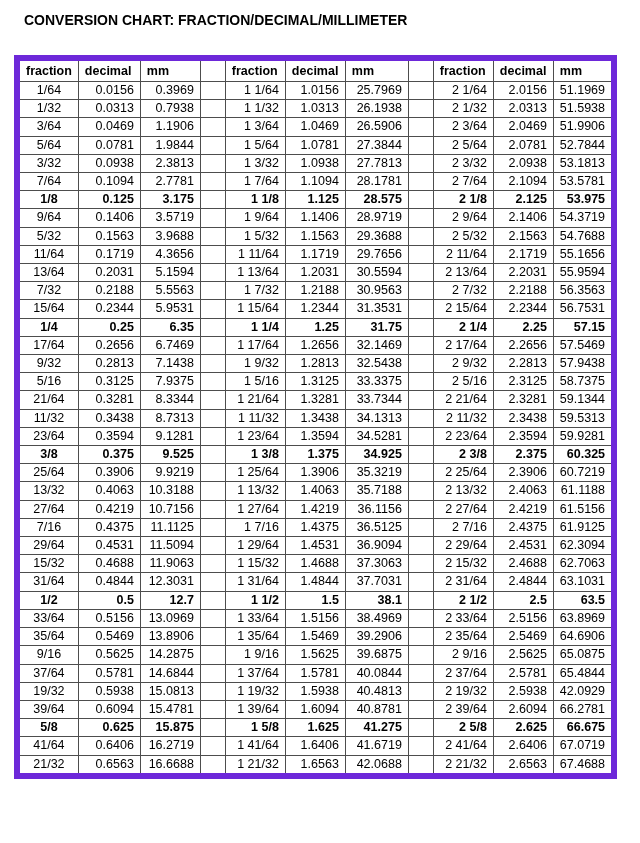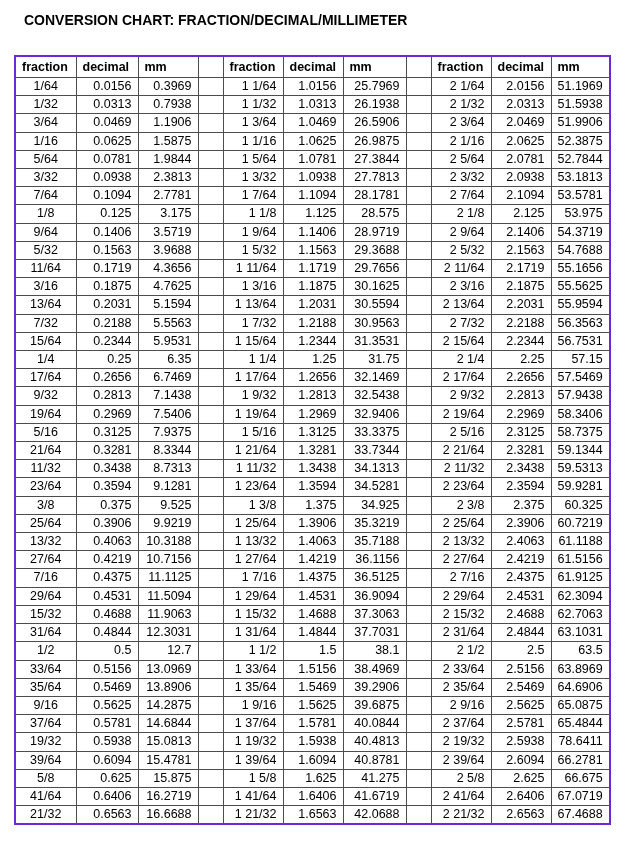--- a/index.html
+++ b/index.html
@@ -17,21 +17,21 @@
     font-weight: 700;
     line-height: 26px;
     margin: 7px 0 0 24px;
     white-space: nowrap;
     letter-spacing: 0px;
   }
   table.conv-table {
     border-collapse: collapse;
     table-layout: fixed;
     margin: 22px 0 0 14px;
-    border: 2px solid #6d28d9;
+    border: 6px solid #6d28d9;
   }
   table.conv-table th,
   table.conv-table td {
     border: 1px solid #4d4d4d;
     font-size: 12.5px;
     padding: 0 6px;
     height: 17.2px;
     line-height: 17.2px;
     white-space: nowrap;
     overflow: hidden;
@@ -40,21 +40,21 @@
   table.conv-table th {
     font-weight: 700;
     text-align: left;
     height: 20px;
     line-height: 20px;
   }
   td.cell-fraction { text-align: right; }
   td.cell-fraction-g0 { text-align: center; }
   td.cell-decimal, td.cell-mm { text-align: right; }
   td.spacer-cell, th.spacer-cell { padding: 0; }
-  tr.bold-row td { font-weight: 400; }
+  tr.bold-row td { font-weight: 700; }
 </style>
 </head>
 <body>
 
 <div class="page">
   <div class="page-title">CONVERSION CHART: FRACTION/DECIMAL/MILLIMETER</div>
 
   <table class="conv-table">
     <colgroup id="col-defs">
         <col style="width: 61px;">
@@ -118,33 +118,20 @@
           <td class="spacer-cell"></td>
           <td class="cell-fraction">1 3/64</td>
           <td class="cell-decimal">1.0469</td>
           <td class="cell-mm">26.5906</td>
           <td class="spacer-cell"></td>
           <td class="cell-fraction">2 3/64</td>
           <td class="cell-decimal">2.0469</td>
           <td class="cell-mm">51.9906</td>
         </tr>
         <tr>
-          <td class="cell-fraction-g0">1/16</td>
-          <td class="cell-decimal">0.0625</td>
-          <td class="cell-mm">1.5875</td>
-          <td class="spacer-cell"></td>
-          <td class="cell-fraction">1 1/16</td>
-          <td class="cell-decimal">1.0625</td>
-          <td class="cell-mm">26.9875</td>
-          <td class="spacer-cell"></td>
-          <td class="cell-fraction">2 1/16</td>
-          <td class="cell-decimal">2.0625</td>
-          <td class="cell-mm">52.3875</td>
-        </tr>
-        <tr>
           <td class="cell-fraction-g0">5/64</td>
           <td class="cell-decimal">0.0781</td>
           <td class="cell-mm">1.9844</td>
           <td class="spacer-cell"></td>
           <td class="cell-fraction">1 5/64</td>
           <td class="cell-decimal">1.0781</td>
           <td class="cell-mm">27.3844</td>
           <td class="spacer-cell"></td>
           <td class="cell-fraction">2 5/64</td>
           <td class="cell-decimal">2.0781</td>
@@ -222,33 +209,20 @@
           <td class="spacer-cell"></td>
           <td class="cell-fraction">1 11/64</td>
           <td class="cell-decimal">1.1719</td>
           <td class="cell-mm">29.7656</td>
           <td class="spacer-cell"></td>
           <td class="cell-fraction">2 11/64</td>
           <td class="cell-decimal">2.1719</td>
           <td class="cell-mm">55.1656</td>
         </tr>
         <tr>
-          <td class="cell-fraction-g0">3/16</td>
-          <td class="cell-decimal">0.1875</td>
-          <td class="cell-mm">4.7625</td>
-          <td class="spacer-cell"></td>
-          <td class="cell-fraction">1 3/16</td>
-          <td class="cell-decimal">1.1875</td>
-          <td class="cell-mm">30.1625</td>
-          <td class="spacer-cell"></td>
-          <td class="cell-fraction">2 3/16</td>
-          <td class="cell-decimal">2.1875</td>
-          <td class="cell-mm">55.5625</td>
-        </tr>
-        <tr>
           <td class="cell-fraction-g0">13/64</td>
           <td class="cell-decimal">0.2031</td>
           <td class="cell-mm">5.1594</td>
           <td class="spacer-cell"></td>
           <td class="cell-fraction">1 13/64</td>
           <td class="cell-decimal">1.2031</td>
           <td class="cell-mm">30.5594</td>
           <td class="spacer-cell"></td>
           <td class="cell-fraction">2 13/64</td>
           <td class="cell-decimal">2.2031</td>
@@ -313,33 +287,20 @@
           <td class="spacer-cell"></td>
           <td class="cell-fraction">1 9/32</td>
           <td class="cell-decimal">1.2813</td>
           <td class="cell-mm">32.5438</td>
           <td class="spacer-cell"></td>
           <td class="cell-fraction">2 9/32</td>
           <td class="cell-decimal">2.2813</td>
           <td class="cell-mm">57.9438</td>
         </tr>
         <tr>
-          <td class="cell-fraction-g0">19/64</td>
-          <td class="cell-decimal">0.2969</td>
-          <td class="cell-mm">7.5406</td>
-          <td class="spacer-cell"></td>
-          <td class="cell-fraction">1 19/64</td>
-          <td class="cell-decimal">1.2969</td>
-          <td class="cell-mm">32.9406</td>
-          <td class="spacer-cell"></td>
-          <td class="cell-fraction">2 19/64</td>
-          <td class="cell-decimal">2.2969</td>
-          <td class="cell-mm">58.3406</td>
-        </tr>
-        <tr>
           <td class="cell-fraction-g0">5/16</td>
           <td class="cell-decimal">0.3125</td>
           <td class="cell-mm">7.9375</td>
           <td class="spacer-cell"></td>
           <td class="cell-fraction">1 5/16</td>
           <td class="cell-decimal">1.3125</td>
           <td class="cell-mm">33.3375</td>
           <td class="spacer-cell"></td>
           <td class="cell-fraction">2 5/16</td>
           <td class="cell-decimal">2.3125</td>
@@ -557,21 +518,21 @@
           <td class="cell-fraction-g0">19/32</td>
           <td class="cell-decimal">0.5938</td>
           <td class="cell-mm">15.0813</td>
           <td class="spacer-cell"></td>
           <td class="cell-fraction">1 19/32</td>
           <td class="cell-decimal">1.5938</td>
           <td class="cell-mm">40.4813</td>
           <td class="spacer-cell"></td>
           <td class="cell-fraction">2 19/32</td>
           <td class="cell-decimal">2.5938</td>
-          <td class="cell-mm">78.6411</td>
+          <td class="cell-mm">42.0929</td>
         </tr>
         <tr>
           <td class="cell-fraction-g0">39/64</td>
           <td class="cell-decimal">0.6094</td>
           <td class="cell-mm">15.4781</td>
           <td class="spacer-cell"></td>
           <td class="cell-fraction">1 39/64</td>
           <td class="cell-decimal">1.6094</td>
           <td class="cell-mm">40.8781</td>
           <td class="spacer-cell"></td>

